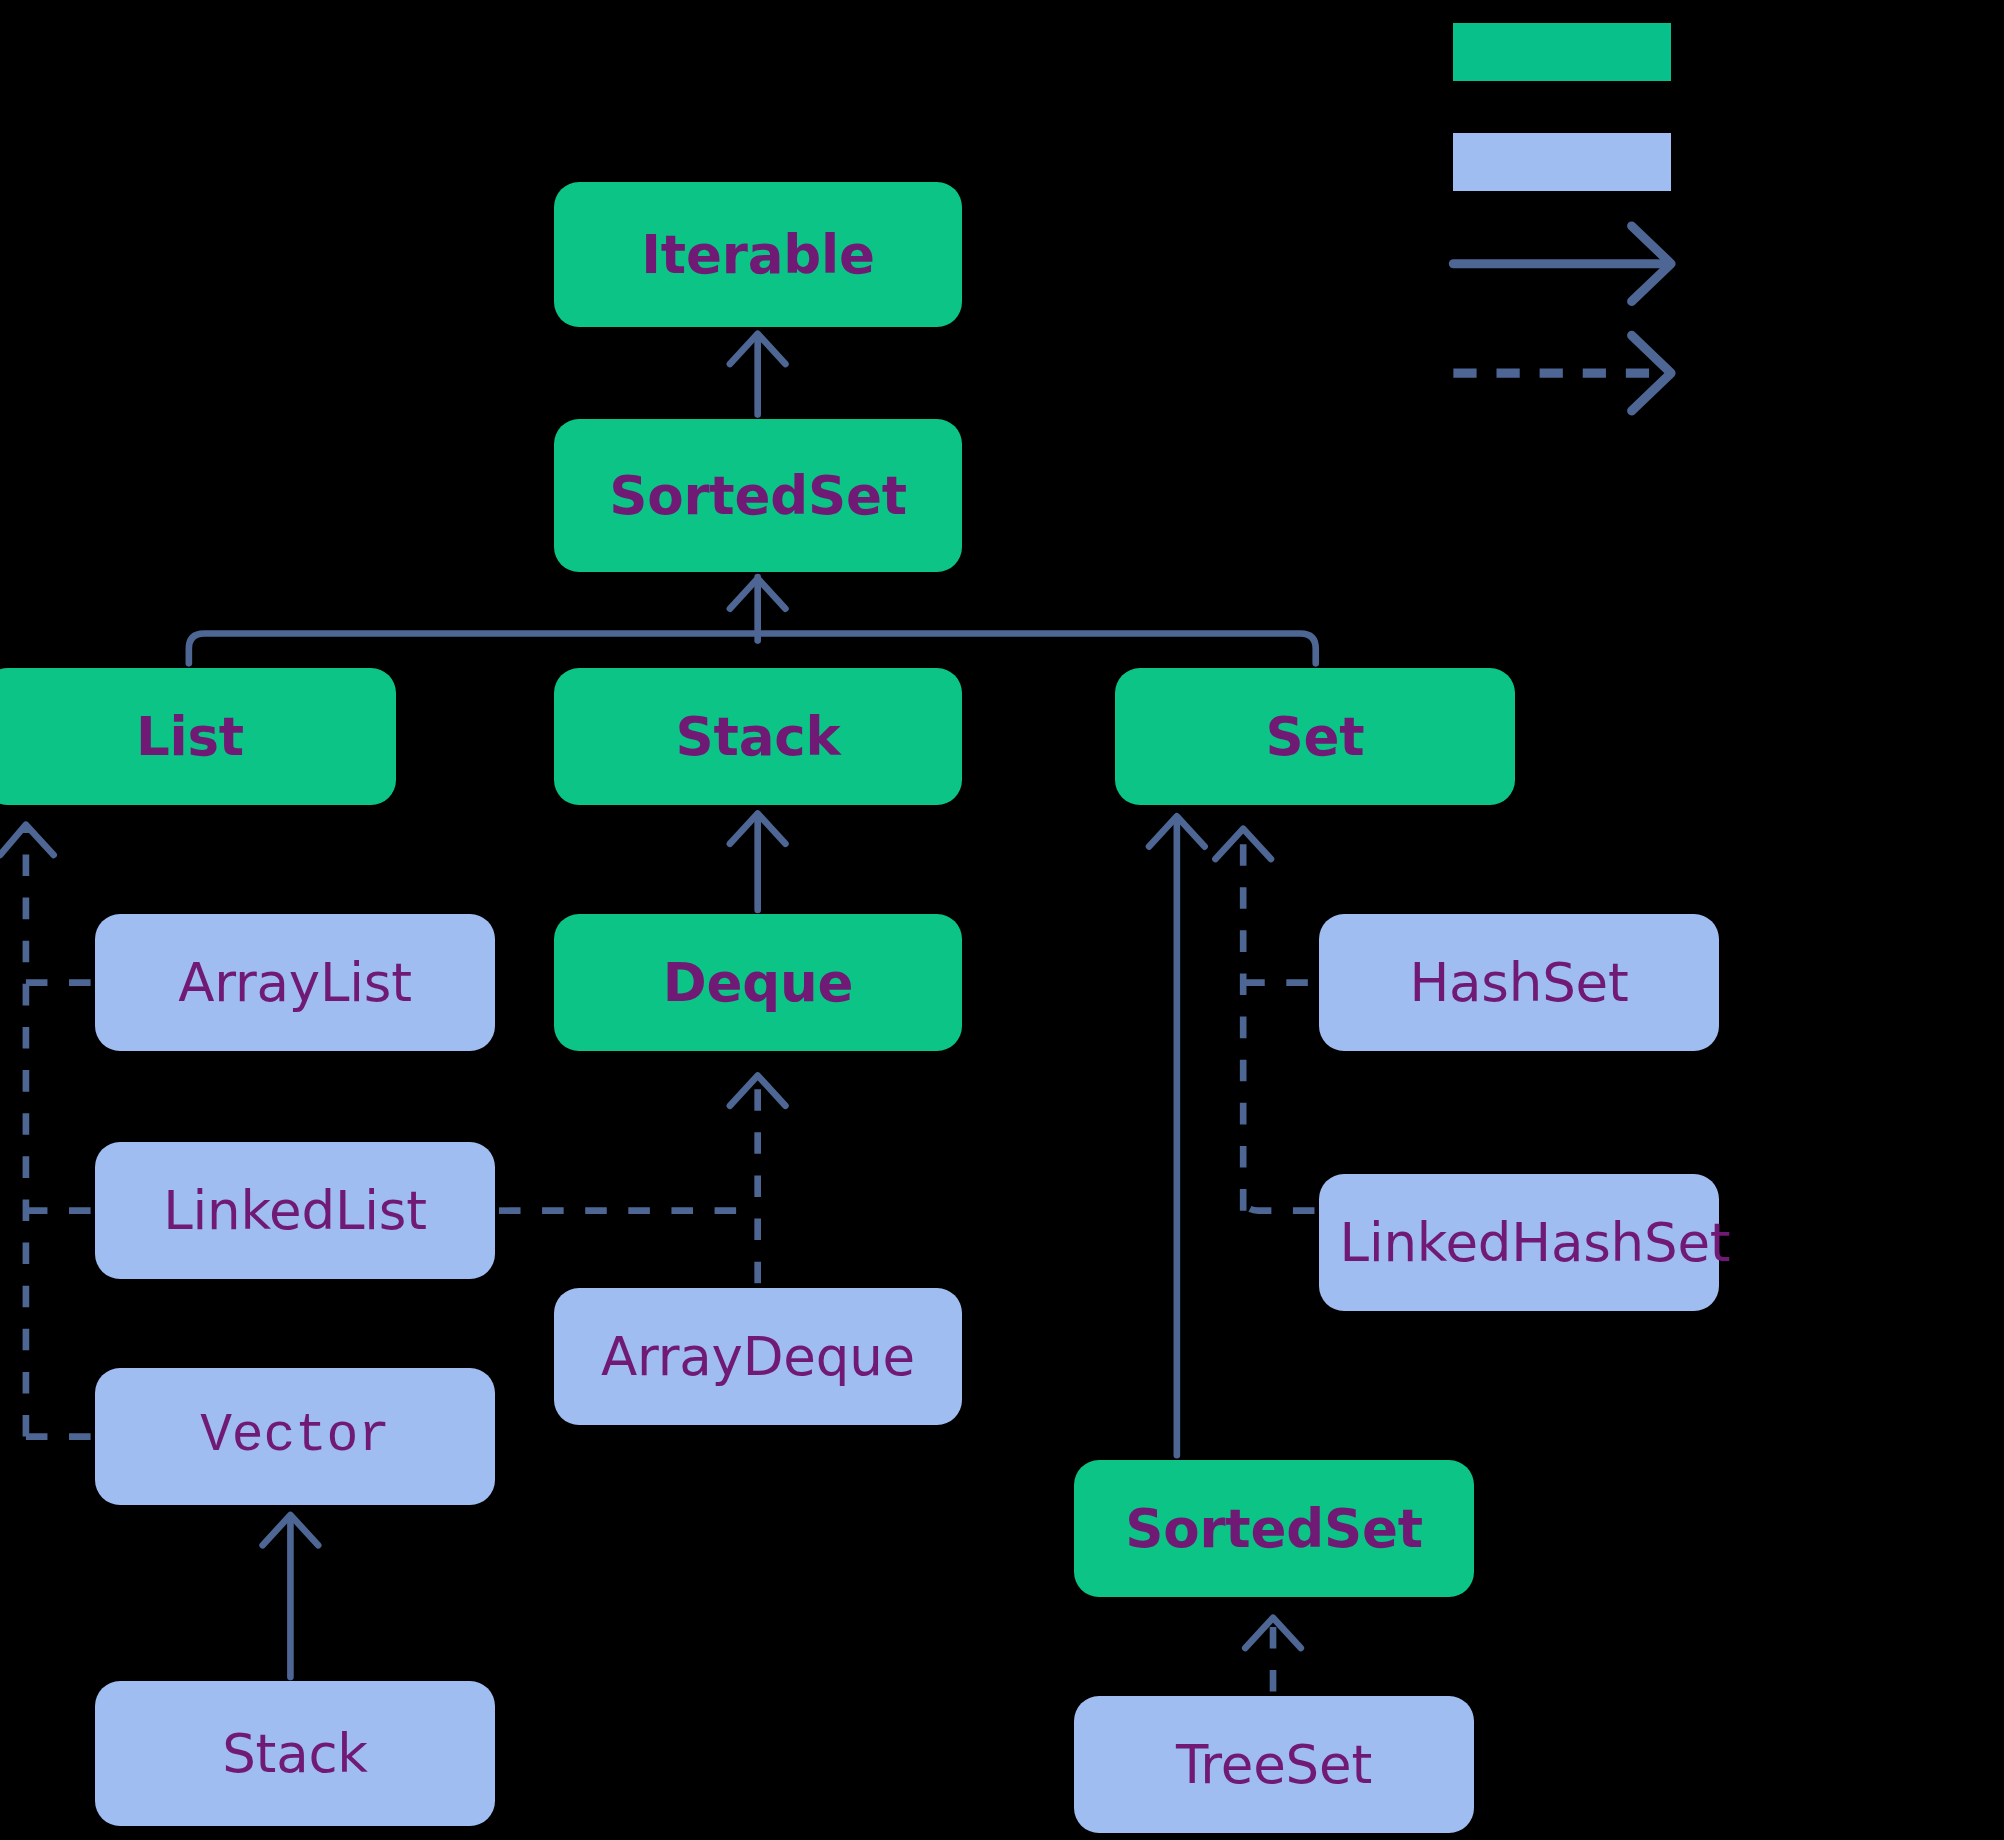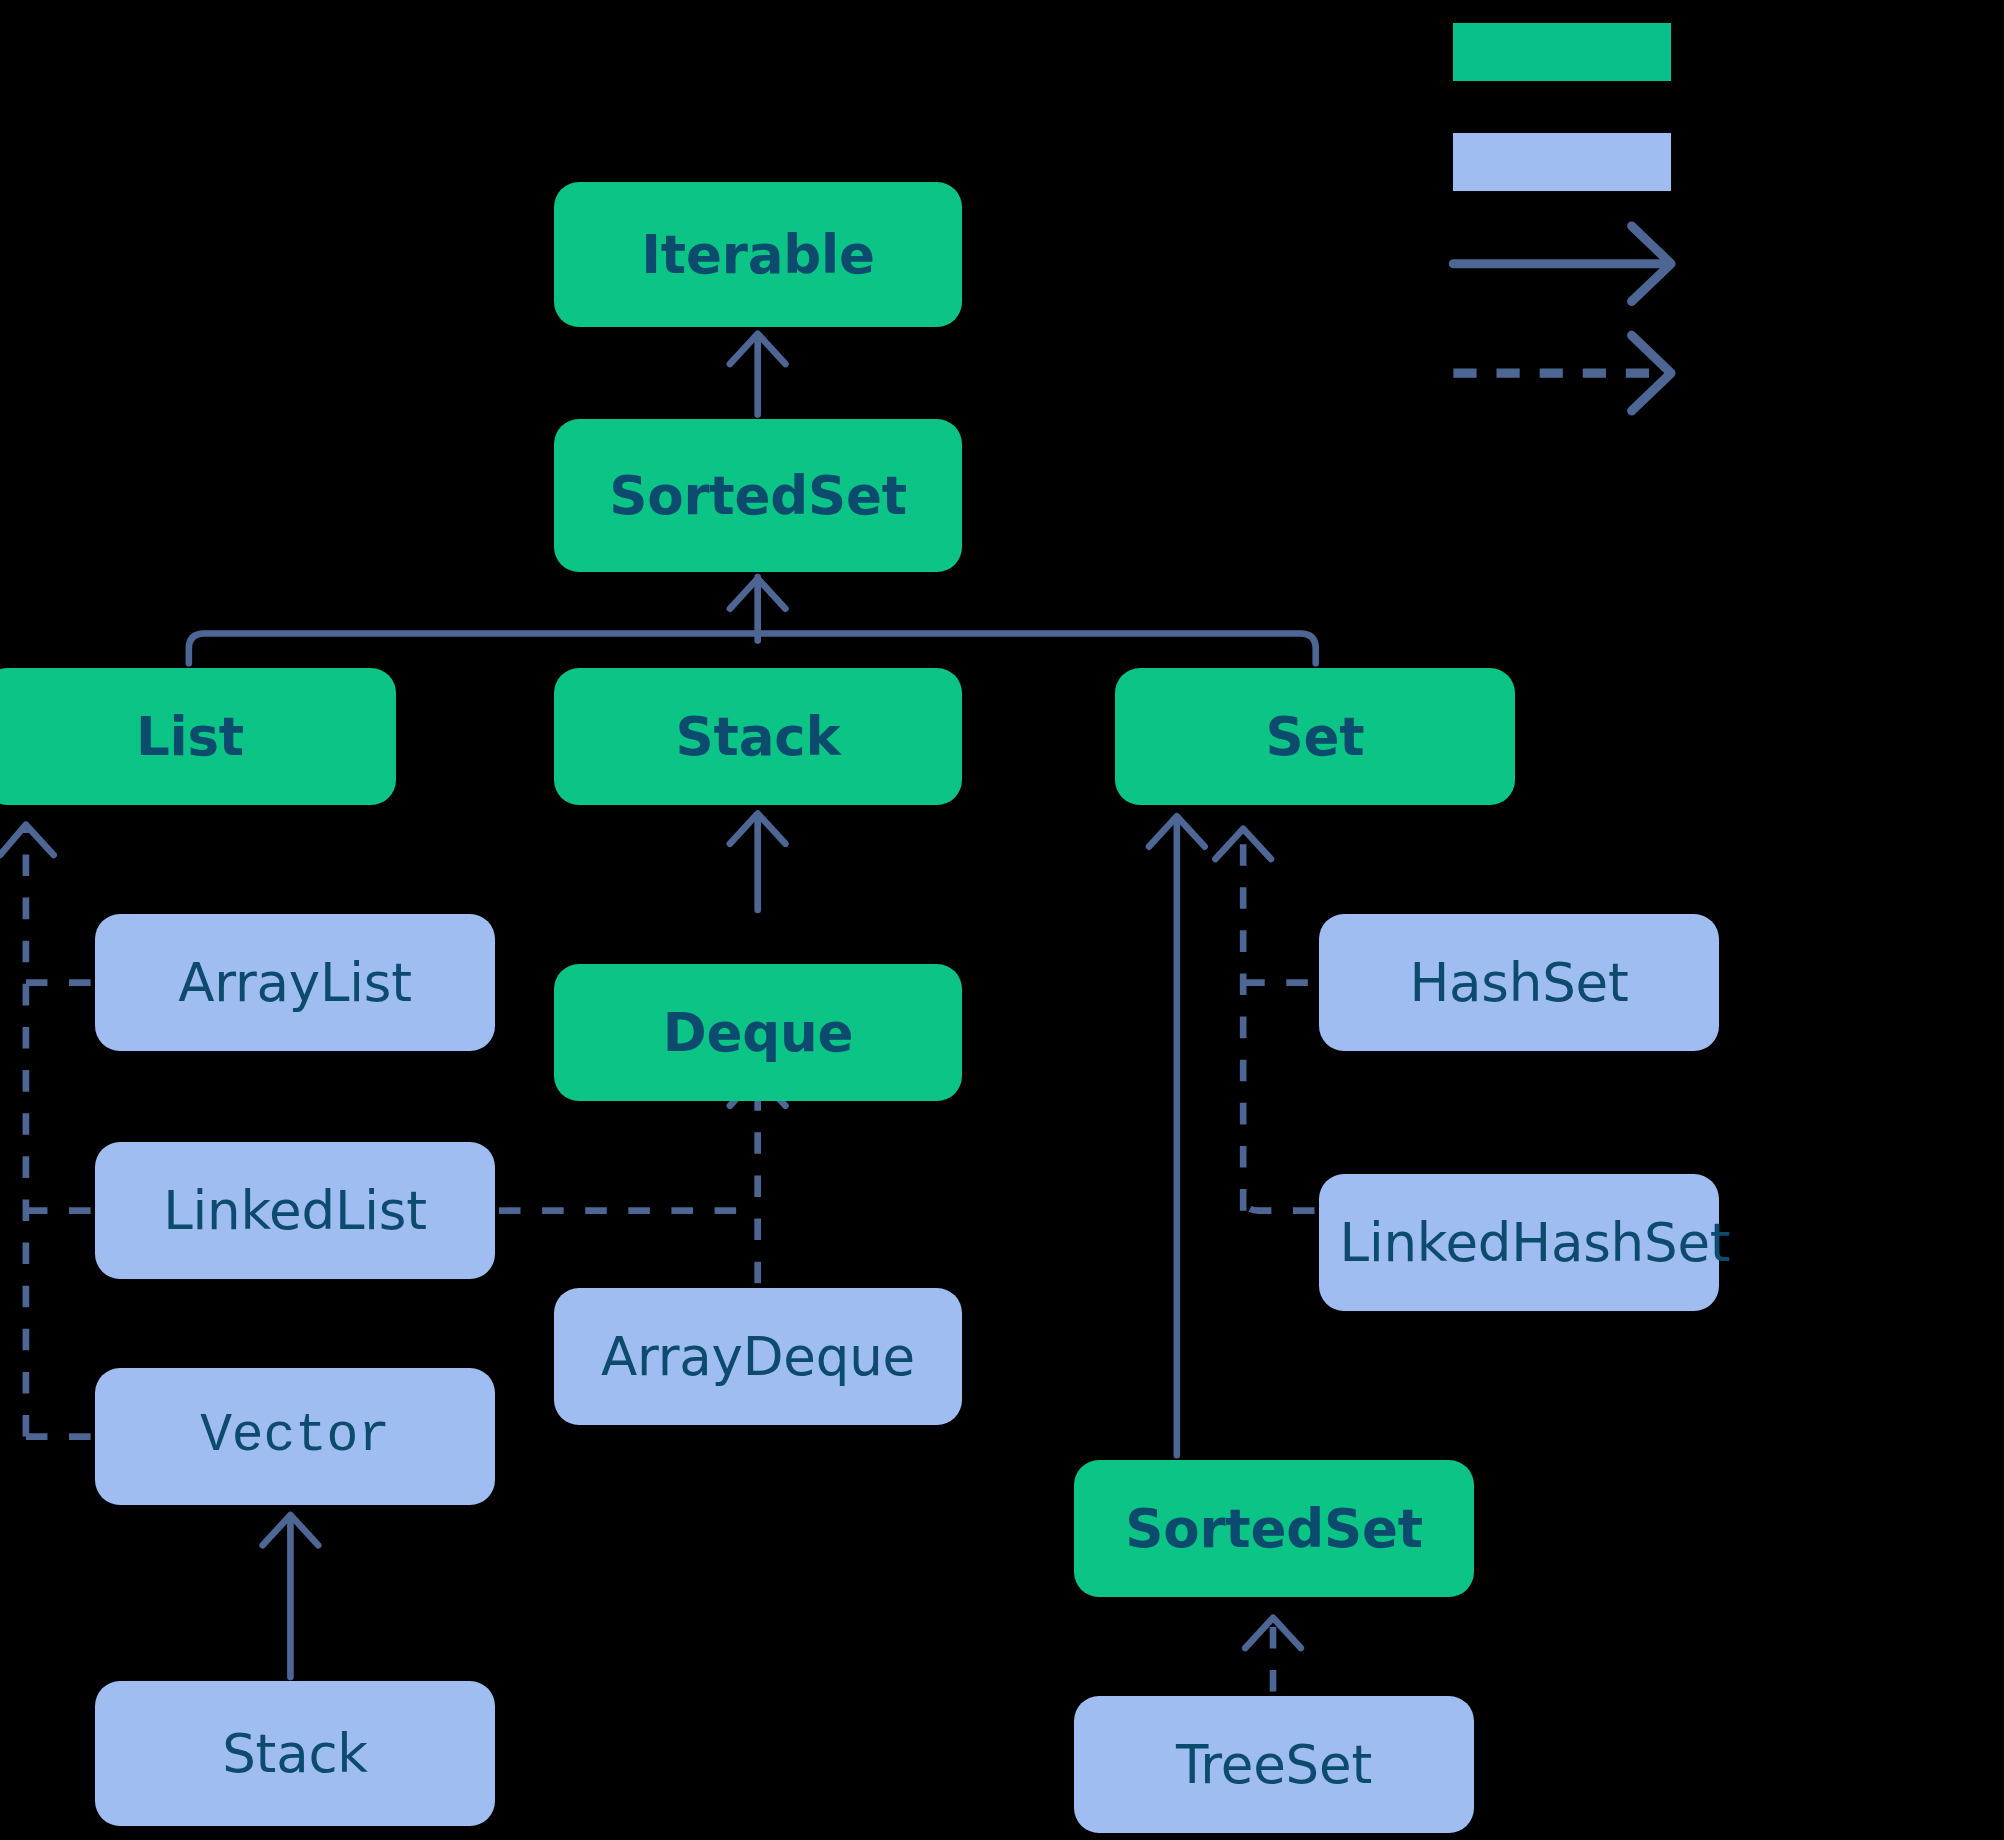--- a/index.html
+++ b/index.html
@@ -24,21 +24,21 @@
     height: 1840px;
     pointer-events: none;
   }
   .node {
     position: absolute;
     display: flex;
     align-items: center;
     justify-content: center;
     border-radius: 25px;
     box-sizing: border-box;
-    color: #0c4a6e;
+    color: #701a75;
     font-weight: bold;
     letter-spacing: -0.2px;
     text-align: center;
     line-height: 1;
     white-space: nowrap;
     z-index: 2;
   }
   .node.iface {
     background: #0bc486;
     font-size: 53px;
@@ -161,21 +161,21 @@
   </div>
 
   <div class="node iface" style="left:1115px; top:668px; width:400px; height:137px;">
     <span>Set</span>
   </div>
 
   <div class="node impl" style="left:95px;  top:914px; width:400px; height:137px;">
     <span>ArrayList</span>
   </div>
 
-  <div class="node iface" style="left:554px; top:964px; width:408px; height:137px;">
+  <div class="node iface" style="left:554px; top:914px; width:408px; height:137px;">
     <span>Deque</span>
   </div>
 
   <div class="node impl" style="left:1319px; top:914px; width:400px; height:137px;">
     <span>HashSet</span>
   </div>
 
   <div class="node impl" style="left:95px;  top:1142px; width:400px; height:137px;">
     <span>LinkedList</span>
   </div>

